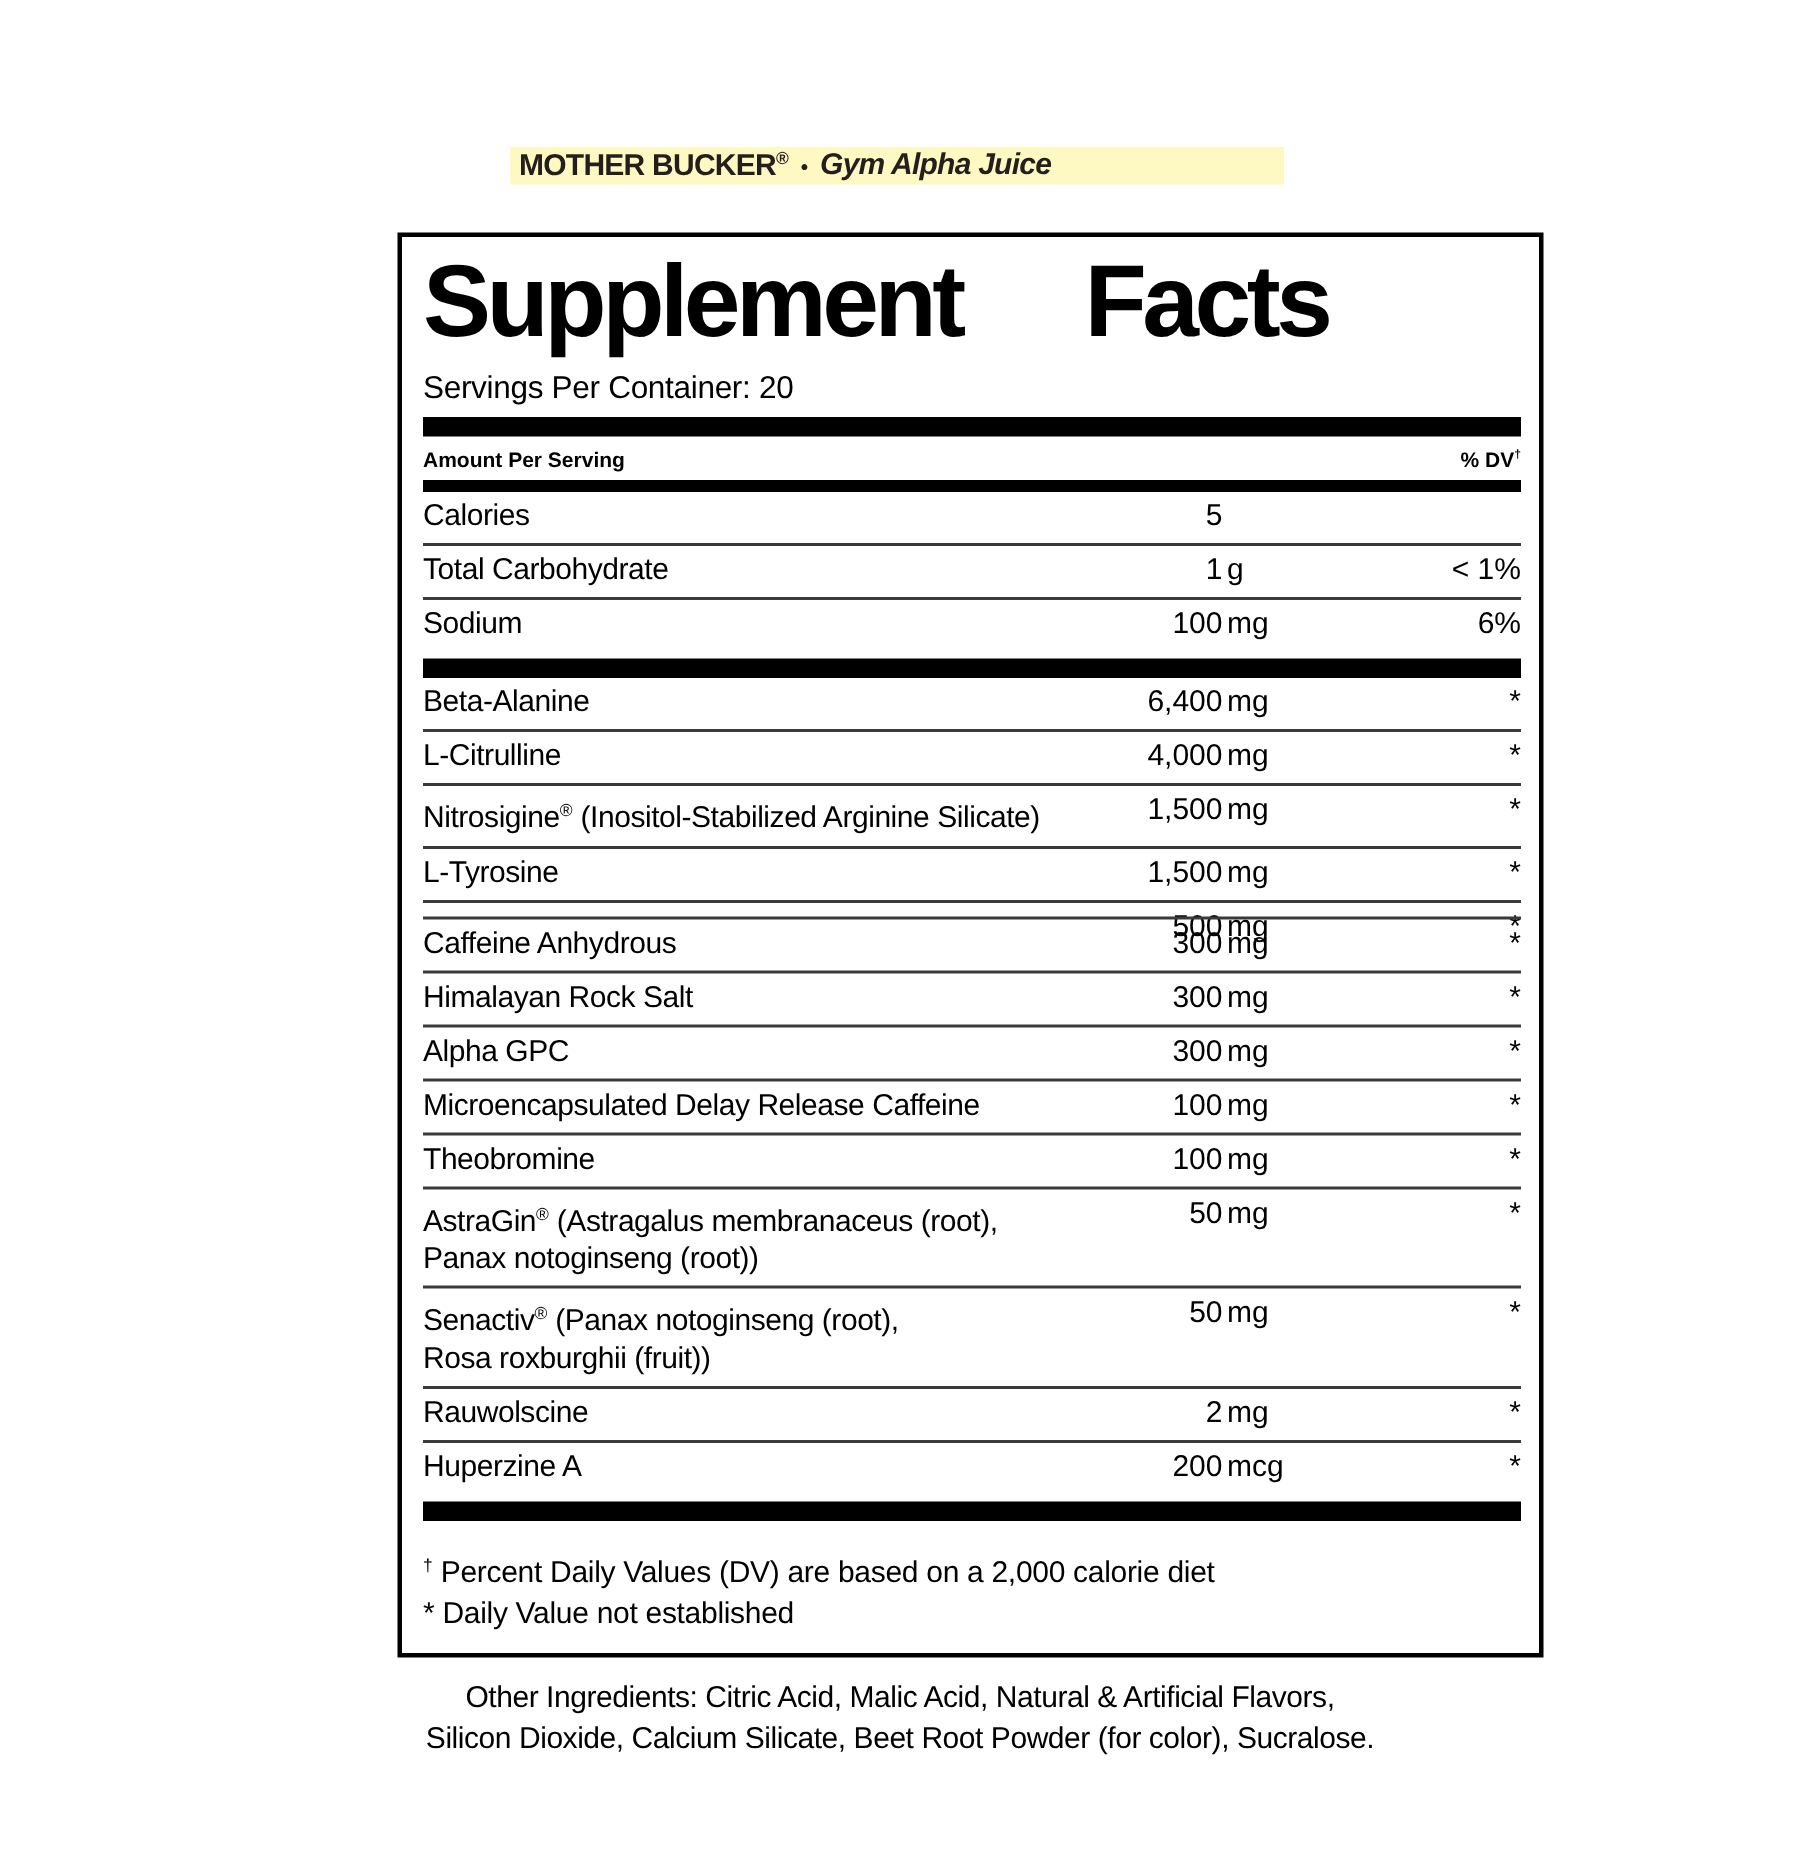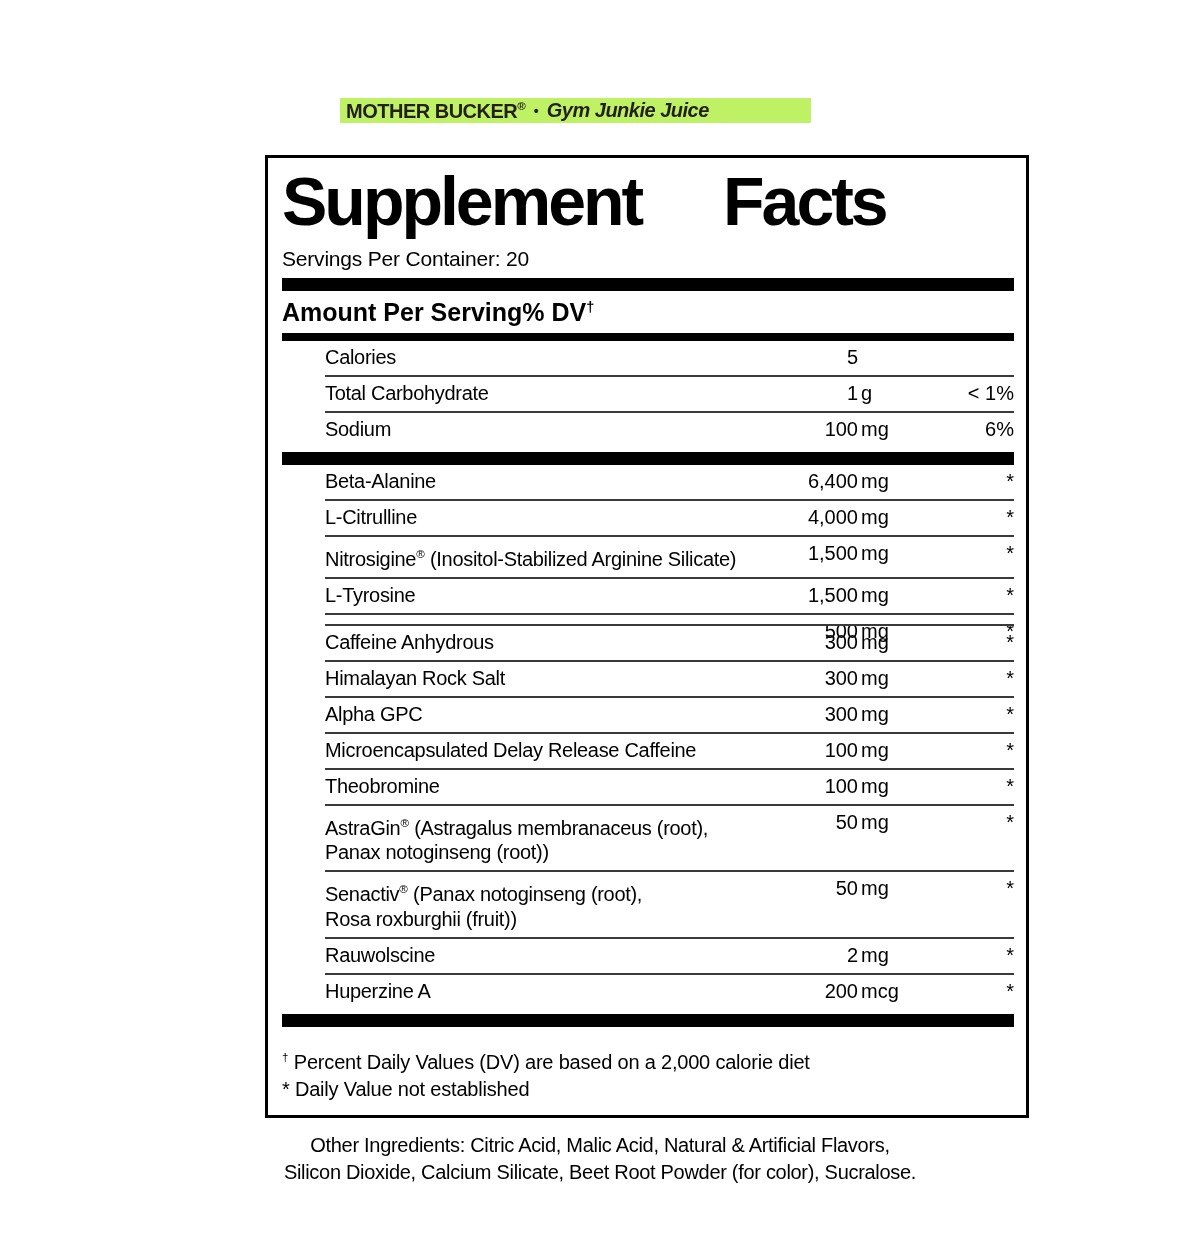--- a/index.html
+++ b/index.html
@@ -4,48 +4,48 @@
 <style>
   * { margin:0; padding:0; box-sizing:border-box; }
   html,body { background:#fff; }
   body {
     width:1200px; height:1233px; position:relative;
     font-family:"Liberation Sans", sans-serif; color:#000;
     overflow:hidden;
   }
   
   .brand-bar {
-    position:absolute; left:340px; top:98px; width:471px; height:25px;
-    background:#bef264; display:flex; align-items:center; padding:0 6px;
+    position:absolute; left:340px; top:98px; width:516px; height:25px;
+    background:#fef9c3; display:flex; align-items:center; padding:0 6px;
     white-space:nowrap; overflow:hidden;
   }
   .brand-bar span { color:#241e1c; font-weight:bold; font-size:20px; }
   .brand-bar .brand { letter-spacing:-0.5px; }
   .brand-bar .sep { margin:0 8px; font-size:14px; }
   .brand-bar .flavor { font-style:italic; letter-spacing:-0.5px; }
   
   .content { position:absolute; left:265px; top:155px; width:670px; }
   .panel {
     border:3px solid #000; background:#fff;
     padding:8px 12px 10px 14px; width:764px;
   }
   .title {
     font-size:68px; font-weight:bold; letter-spacing:-3px; word-spacing:66px;
     line-height:66px; margin:2px 0 10px 0; white-space:nowrap;
   }
   .serving { font-size:21px; line-height:29px; letter-spacing:-0.2px; }
   .bar { height:13px; background:#000; margin-top:5px; }
   .bar-med { height:8px; margin-top:0; }
   .hdr {
-    display:flex; justify-content:flex-start; align-items:flex-end;
-    font-weight:bold; font-size:25px; padding:7px 0 6px 0;
+    display:flex; justify-content:space-between; align-items:flex-end;
+    font-weight:bold; font-size:14px; padding:7px 0 6px 0;
   }
   .rows { width:100%; }
   .row {
-    position:relative; padding:4px 0 5px 0; font-size:20px; line-height:25px;margin-left:43px;
+    position:relative; padding:4px 0 5px 0; font-size:20px; line-height:25px;
   }
   .row + .row { border-top:2px solid #3a3a3a; }
   .row .name { padding-right:115px; letter-spacing:-0.3px; }
   .row .num {
     position:absolute; top:4px; left:433px; width:100px;
     text-align:right; white-space:nowrap;
   }
   .row .unit {
     position:absolute; top:4px; left:536px; white-space:nowrap;
   }
@@ -60,21 +60,21 @@
   .other-line { font-size:20px; line-height:27px; letter-spacing:-0.3px; white-space:nowrap; }
 </style>
 </head>
 <body>
 
 <div class="page">
 
   <div class="brand-bar">
     <span class="brand">MOTHER BUCKER<sup class="reg">®</sup></span>
     <span class="sep">•</span>
-    <span class="flavor">Gym Junkie Juice</span>
+    <span class="flavor">Gym Alpha Juice</span>
   </div>
 
   <div class="content">
     <div class="panel">
       <div class="title">Supplement Facts</div>
       <div class="serving">Servings Per Container: 20</div>
 
       <div class="bar"></div>
 
       <div class="hdr">

